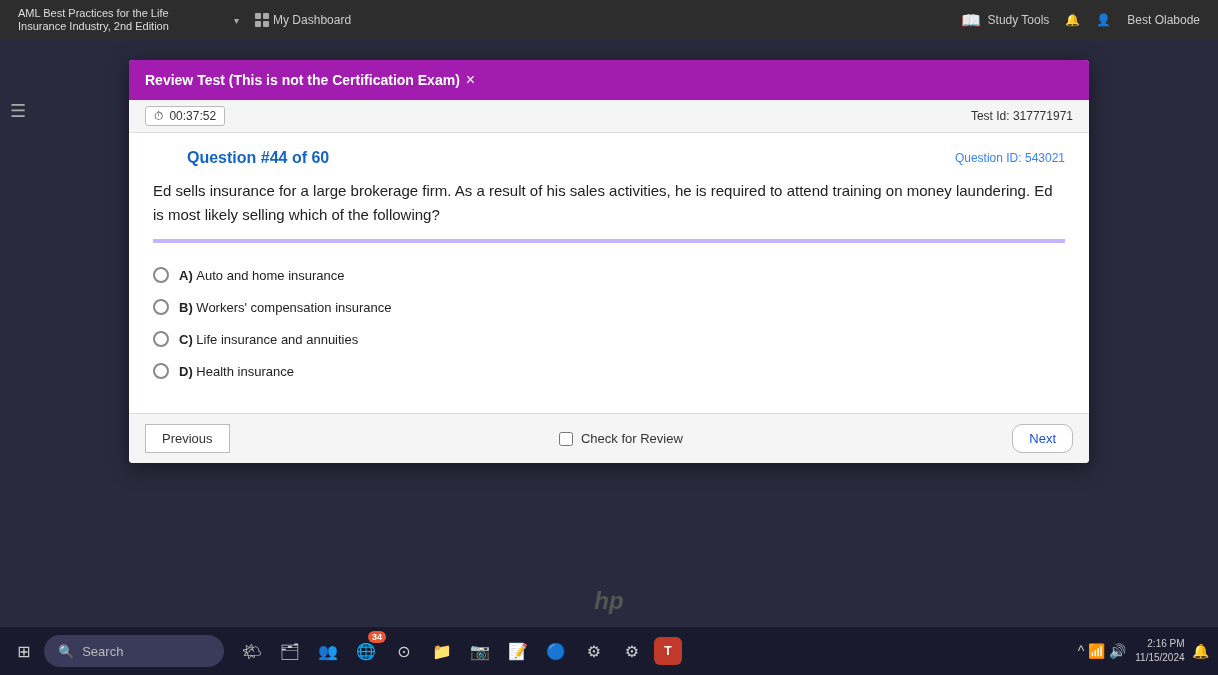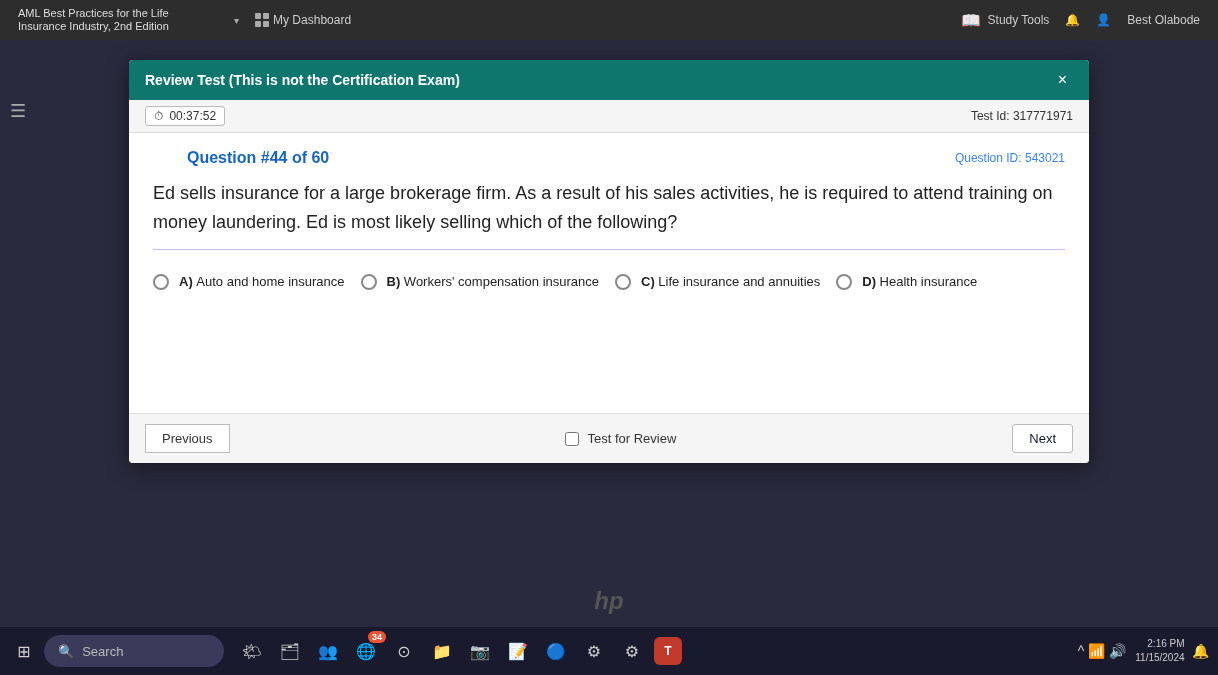--- a/index.html
+++ b/index.html
@@ -72,26 +72,25 @@
     .modal {
       background: #fff;
       width: 960px;
       border-radius: 4px;
       box-shadow: 0 4px 20px rgba(0,0,0,0.5);
       overflow: hidden;
       position: relative;
     }
 
     .modal-header {
-      background: #0f766e;
+      background: #a21caf;
       color: #fff;
       padding: 10px 16px;
       display: flex;
       align-items: center;
-      justify-content: space-between;
       font-size: 14px;
       font-weight: bold;
     }
 
     .modal-close {
       background: none;
       border: none;
       color: #fff;
       font-size: 16px;
       cursor: pointer;
@@ -142,33 +141,33 @@
       font-size: 16px;
       font-weight: bold;
     }
 
     .question-id {
       color: #3b82f6;
       font-size: 12px;
     }
 
     .question-text {
-      font-size: 18px;
+      font-size: 15px;
       color: #222;
       line-height: 1.6;
       margin-bottom: 24px;
       padding-bottom: 12px;
-      border-bottom: 1px solid #c4b5fd;
+      border-bottom: 4px solid #c4b5fd;
       margin-top: 8px;
     }
 
     .options-list {
       list-style: none;
       display: flex;
-      flex-direction: row;
+      flex-direction: column;
       gap: 16px;
     }
 
     .option-item {
       display: flex;
       align-items: center;
       gap: 10px;
       font-size: 13px;
       color: #222;
       cursor: pointer;
@@ -220,24 +219,24 @@
     }
 
     .check-review input[type="checkbox"] {
       width: 14px;
       height: 14px;
     }
 
     .btn-next {
       background: #fff;
       border: 1px solid #bbb;
-      border-radius: 3px;
+      border-radius: 10px;
       padding: 6px 16px;
       font-size: 13px;
-      color: #0f172a;
+      color: #1d4ed8;
       cursor: pointer;
     }
 
     
     .taskbar {
       position: absolute;
       bottom: 0;
       left: 0;
       width: 100%;
       height: 48px;
@@ -412,21 +411,21 @@
           <input type="radio" name="answer" class="option-radio" style="">
           <span><strong>D)</strong>&nbsp;<span>Health insurance</span></span>
         </li>
       </ul>
     </div>
 
     <div class="modal-footer">
       <button class="btn-prev">Previous</button>
       <div class="check-review">
         <input type="checkbox" style="">
-        <span>Test for Review</span>
+        <span>Check for Review</span>
       </div>
       <button class="btn-next">Next</button>
     </div>
 
   </div>
 
 </div>
 
 <div class="hp-logo" style="position:absolute;bottom:60px;left:50%;transform:translateX(-50%);color:#555;font-size:24px;font-style:italic;font-weight:bold;">hp</div>
 

